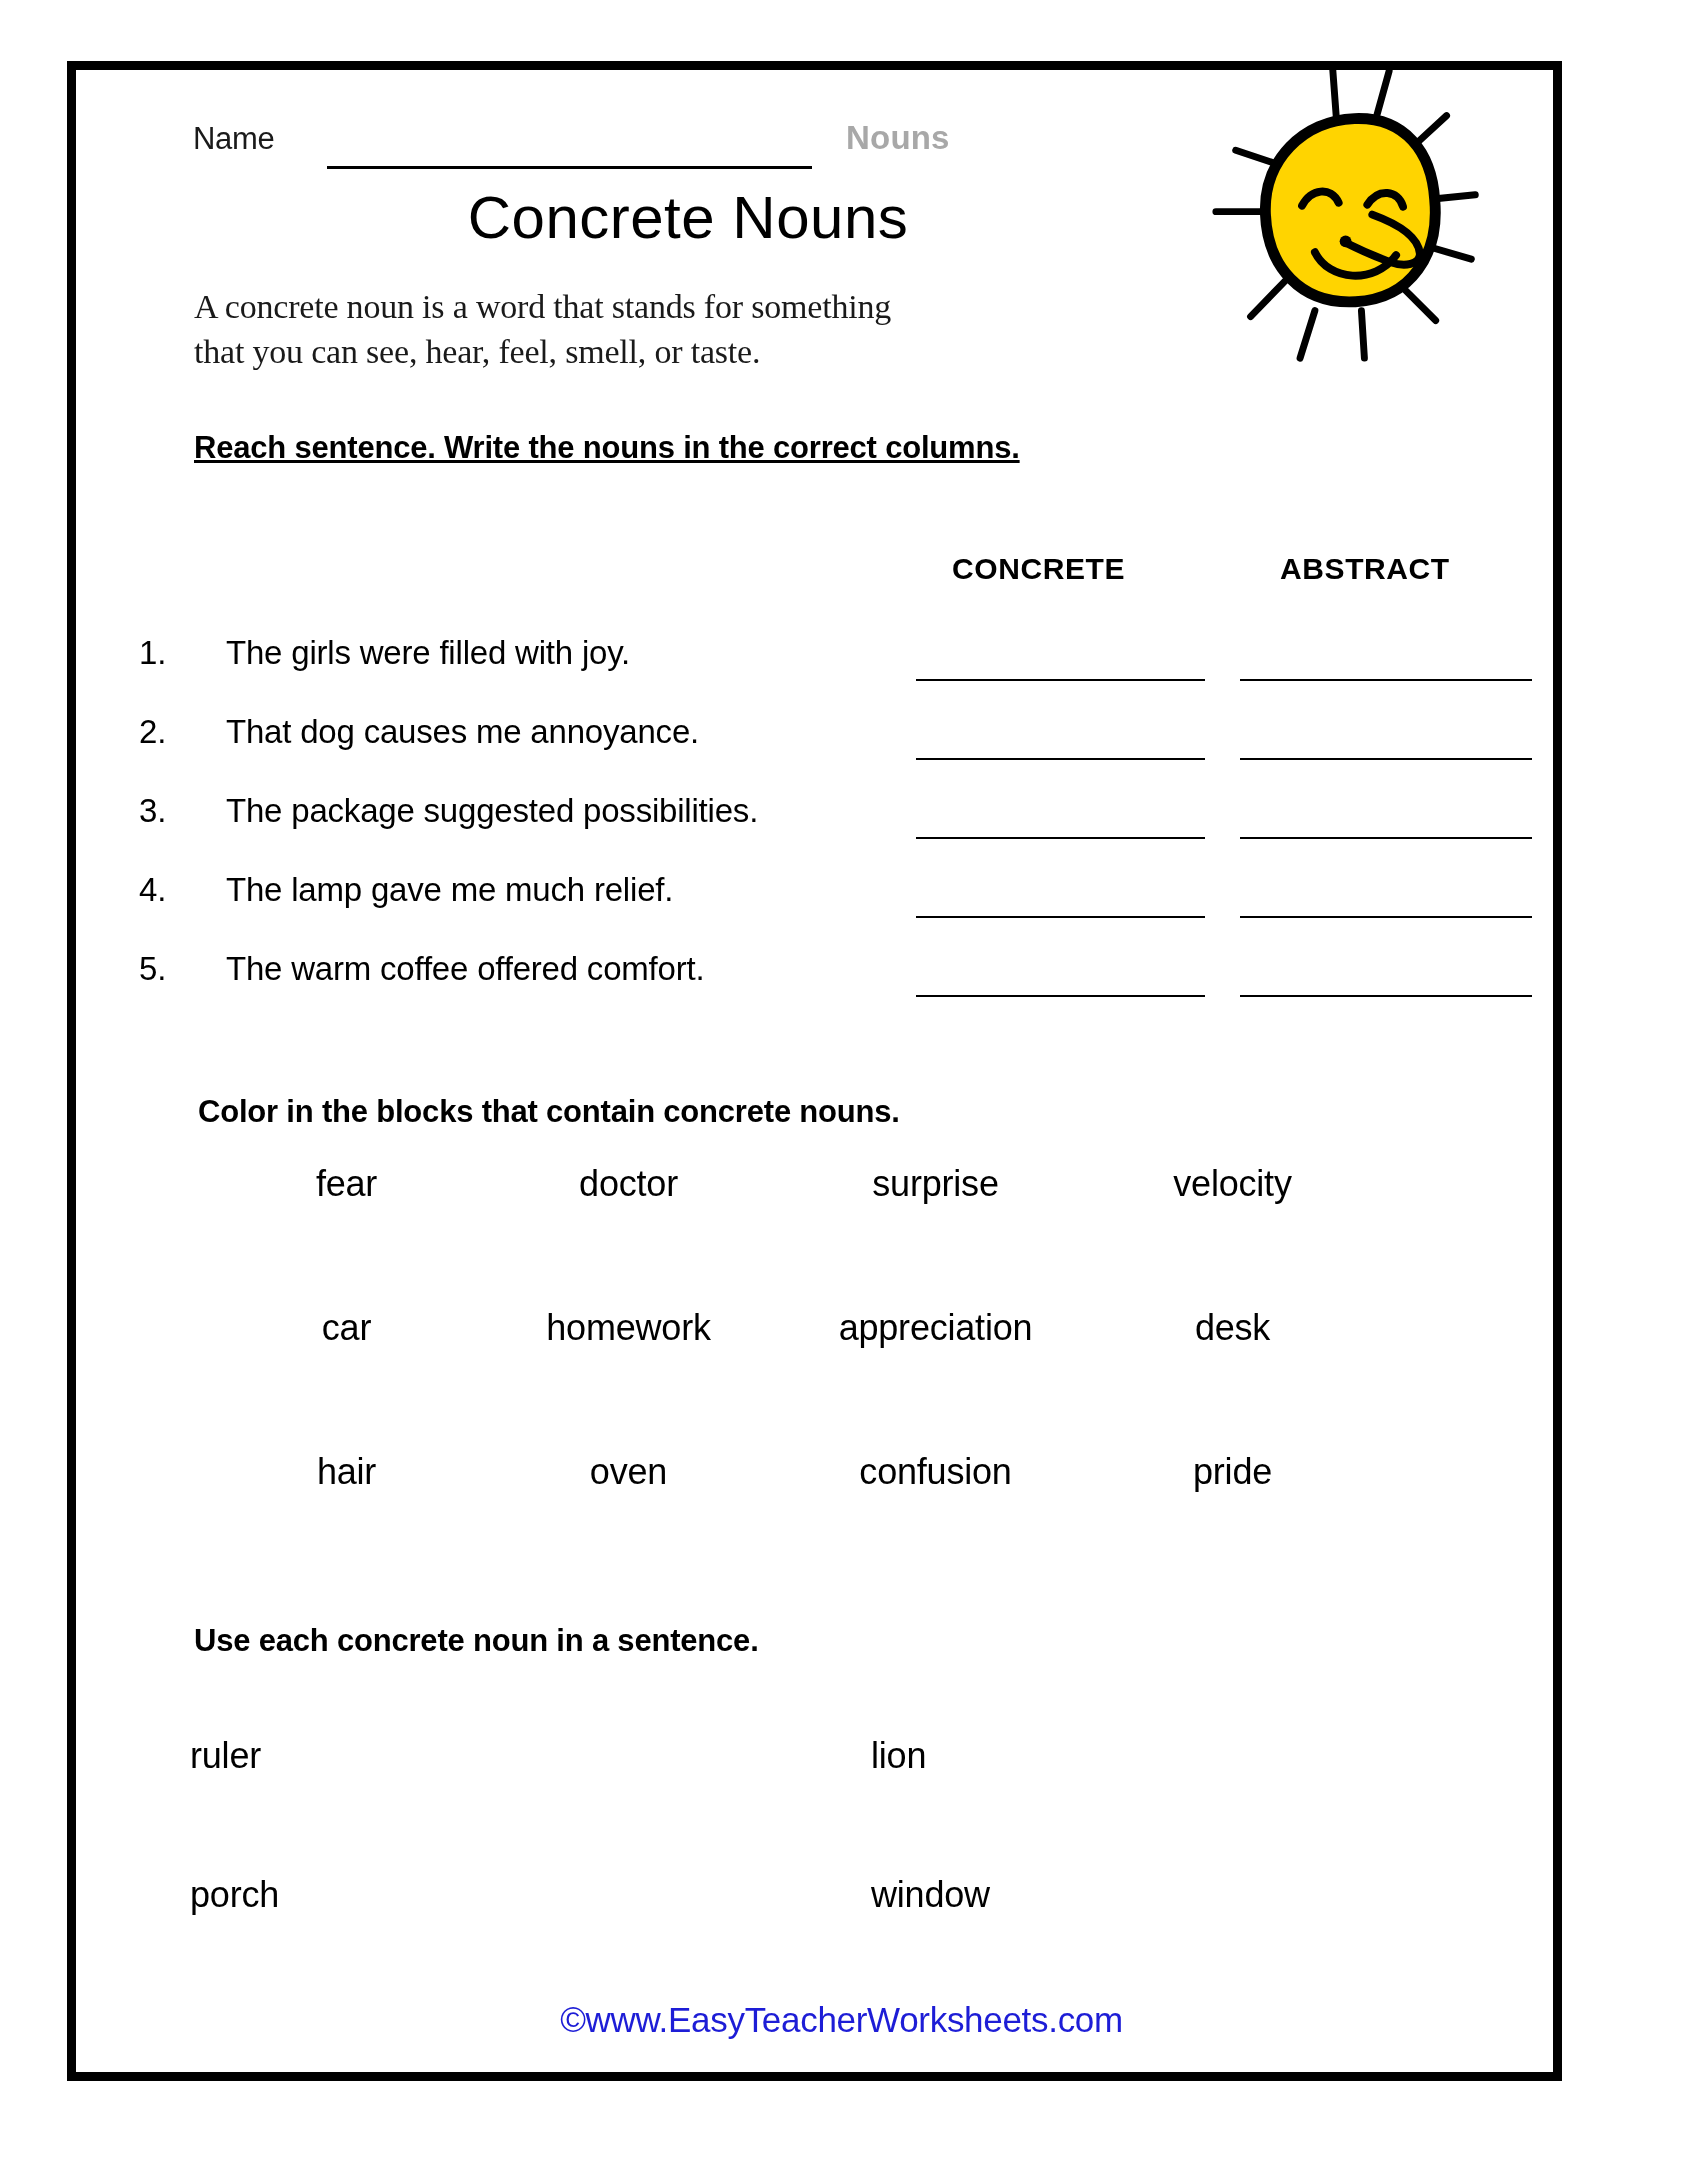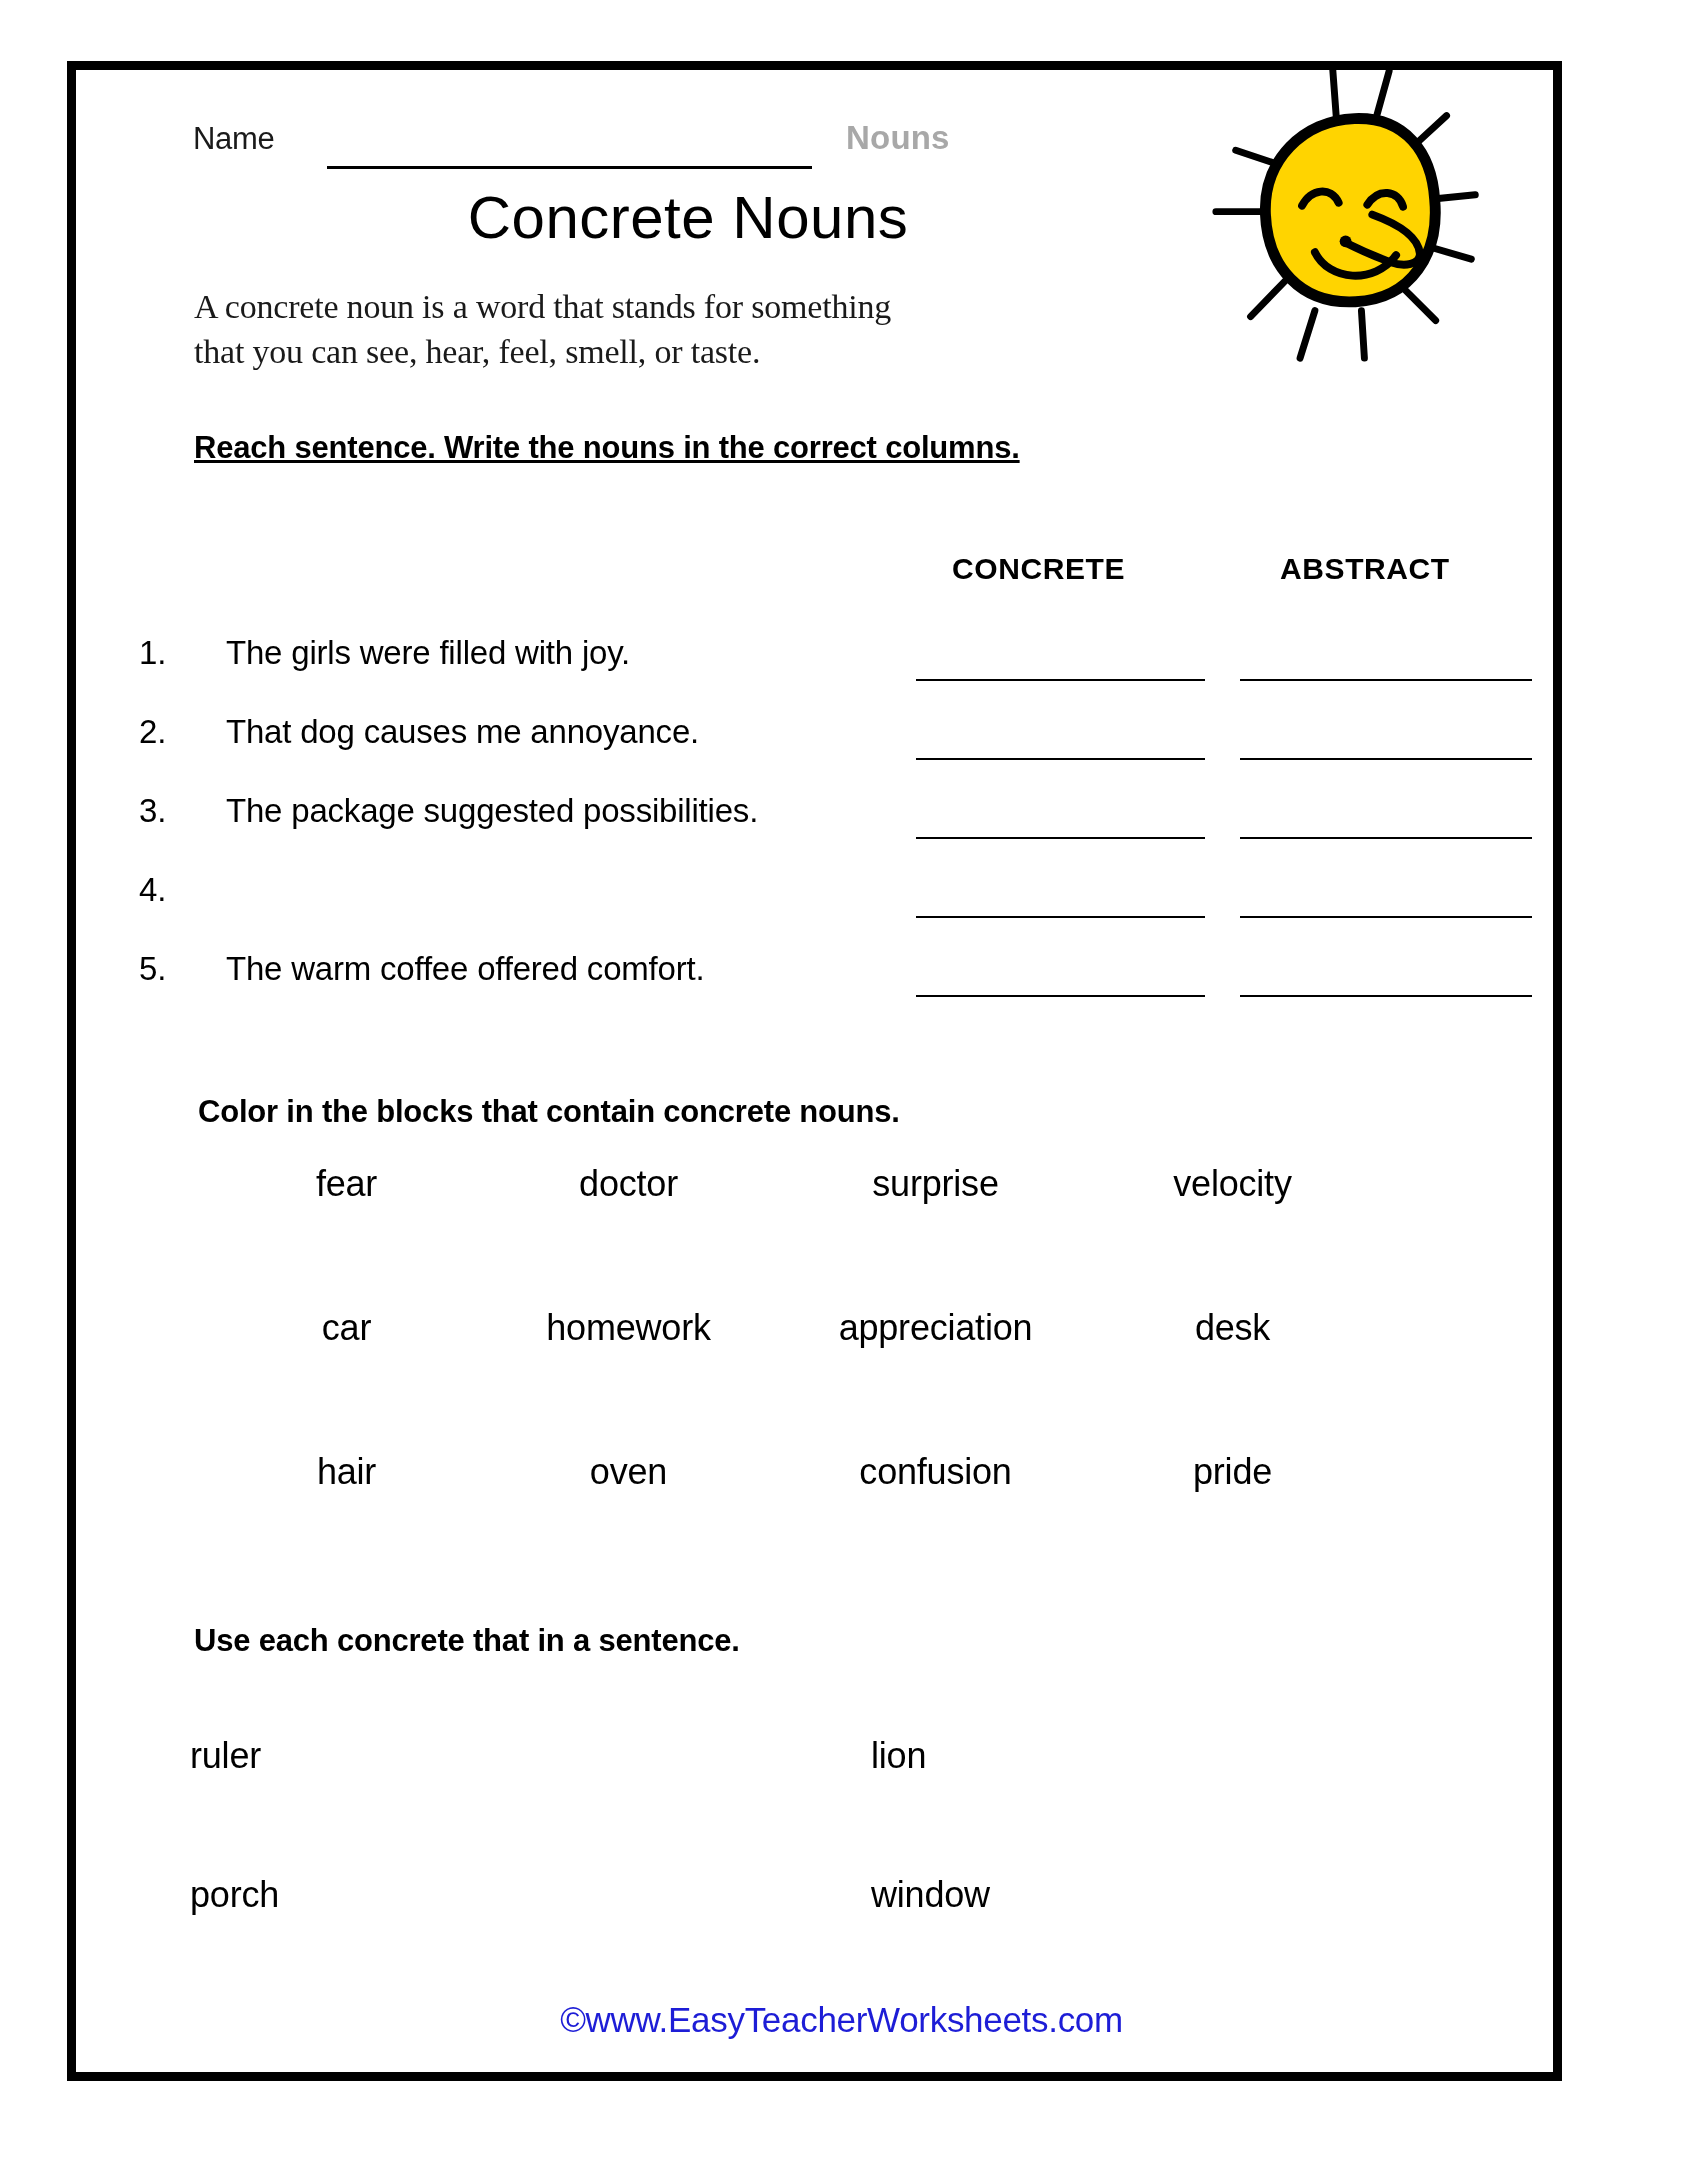--- a/index.html
+++ b/index.html
@@ -295,20 +295,21 @@
       <span class="blank-line blank-abstract"></span>
     </div>
     <div class="sentence-row">
       <span class="s-num">3.</span>
       <span class="s-text">The package suggested possibilities.</span>
       <span class="blank-line blank-concrete"></span>
       <span class="blank-line blank-abstract"></span>
     </div>
     <div class="sentence-row">
       <span class="s-num">4.</span>
+      <span class="s-text">The lamp gave me much relief.</span>
       <span class="blank-line blank-concrete"></span>
       <span class="blank-line blank-abstract"></span>
     </div>
     <div class="sentence-row">
       <span class="s-num">5.</span>
       <span class="s-text">The warm coffee offered comfort.</span>
       <span class="blank-line blank-concrete"></span>
       <span class="blank-line blank-abstract"></span>
     </div>
   </div>
@@ -328,21 +329,21 @@
       <div class="word-cell wc-3">desk</div>
     </div>
     <div class="word-grid-row r3">
       <div class="word-cell wc-0">hair</div>
       <div class="word-cell wc-1">oven</div>
       <div class="word-cell wc-2">confusion</div>
       <div class="word-cell wc-3">pride</div>
     </div>
   </div>
 
-  <div class="direction" id="direction-3">Use each concrete that in a sentence.</div>
+  <div class="direction" id="direction-3">Use each concrete noun in a sentence.</div>
   <div class="practice-block">
     <div class="practice-row">
       <span class="practice-word pw-left">ruler</span>
       <span class="practice-word pw-right">lion</span>
     </div>
     <div class="practice-row">
       <span class="practice-word pw-left">porch</span>
       <span class="practice-word pw-right">window</span>
     </div>
   </div>

